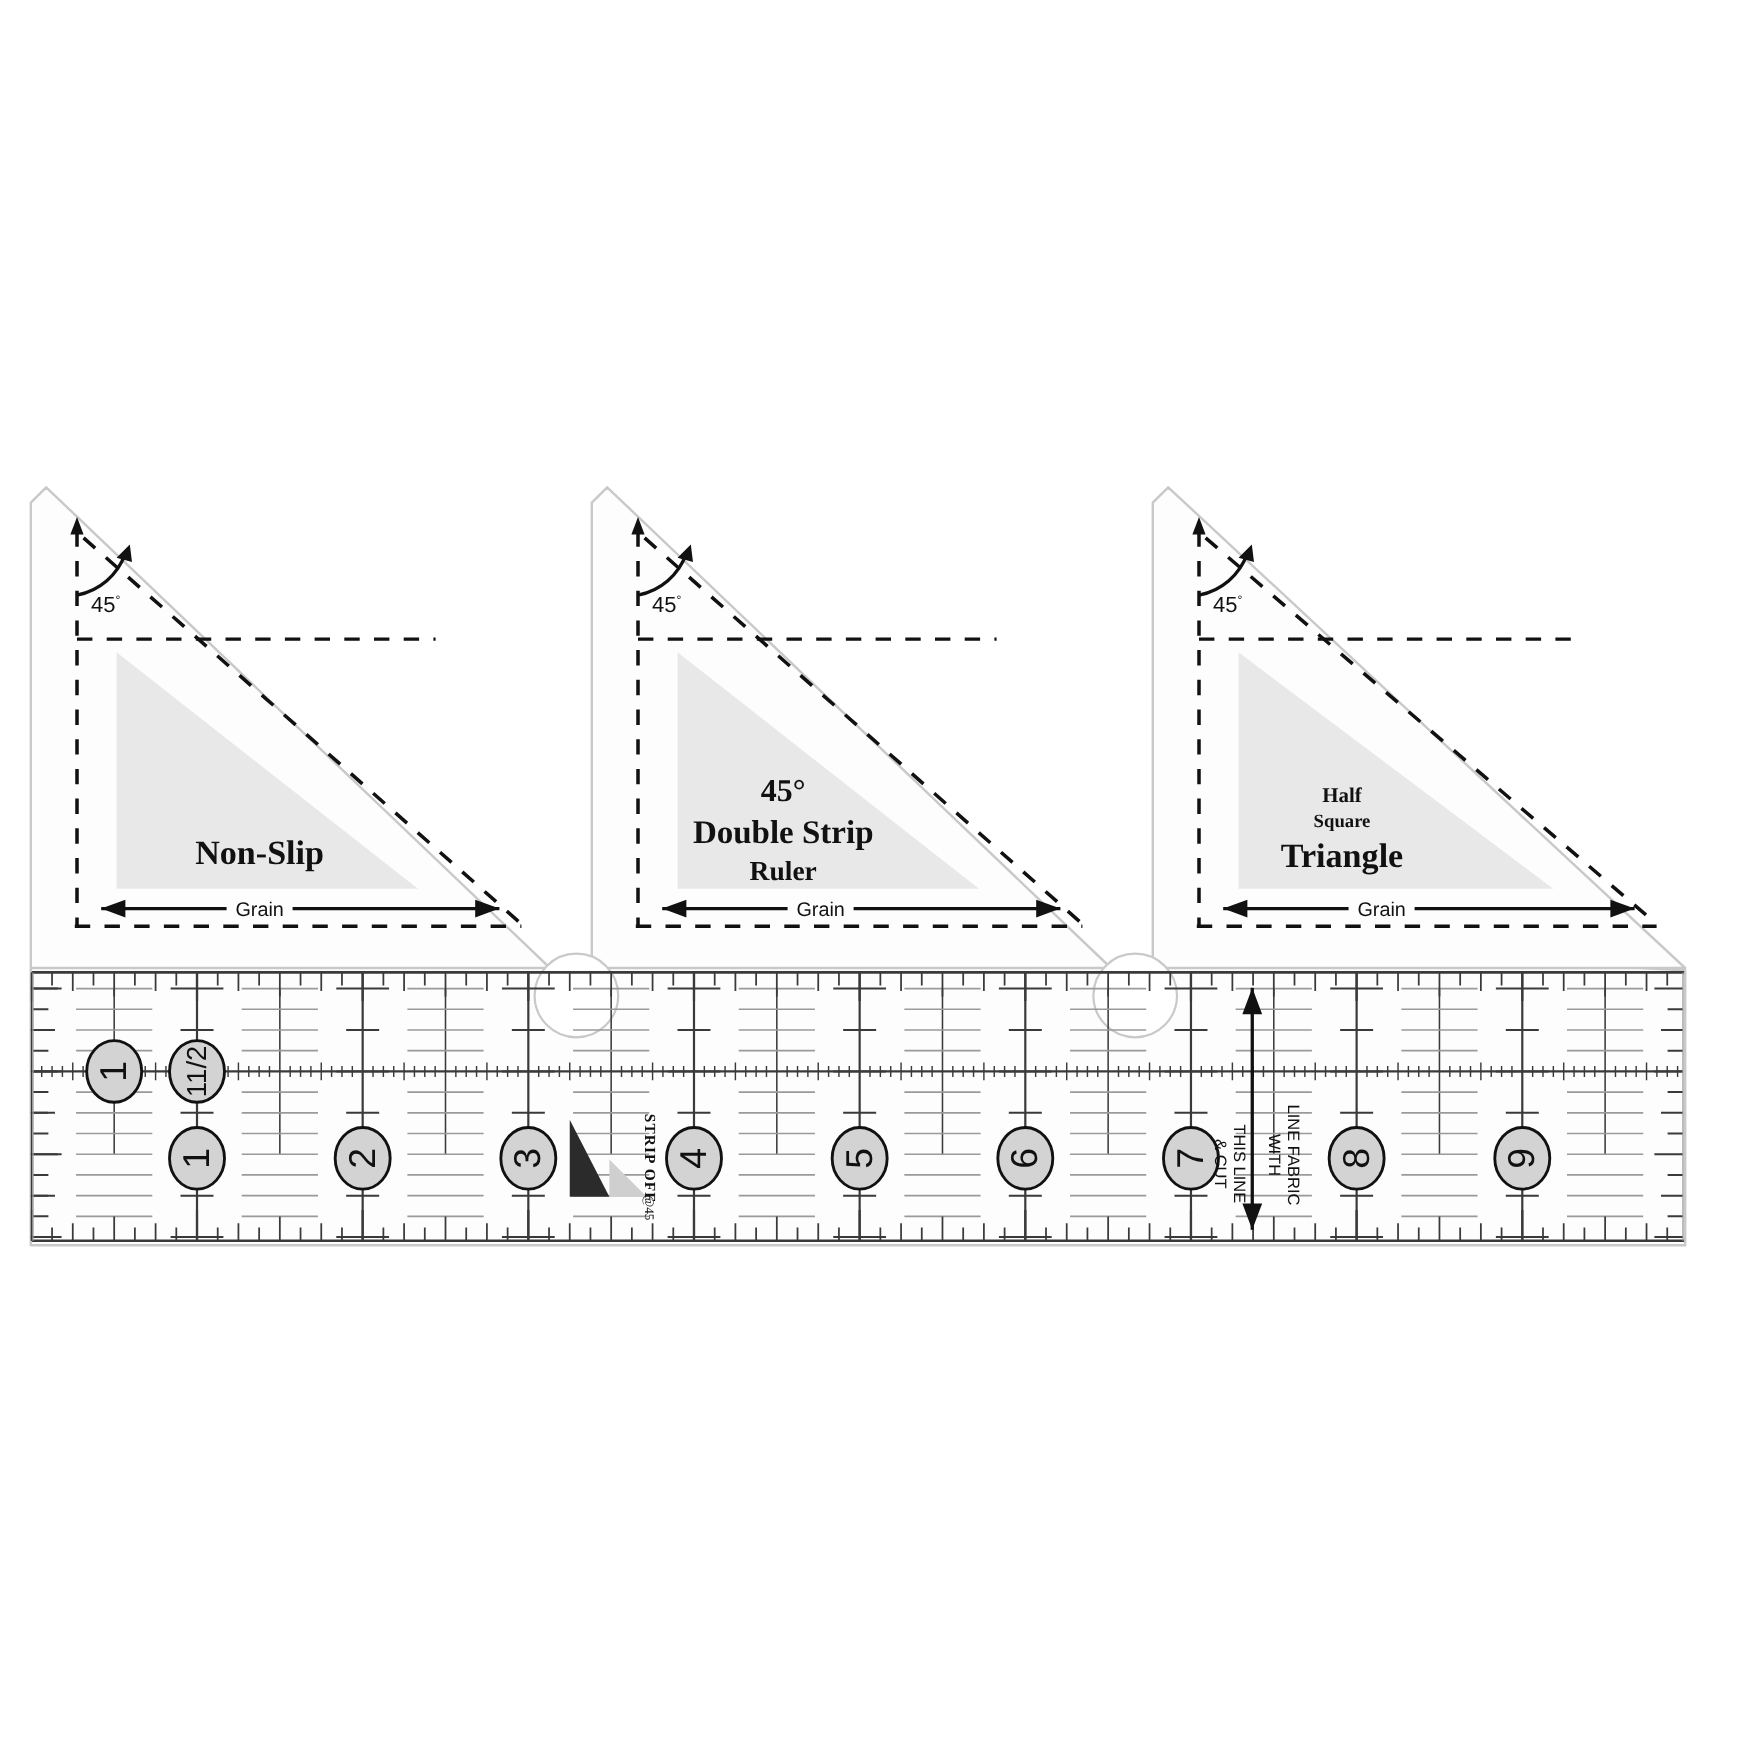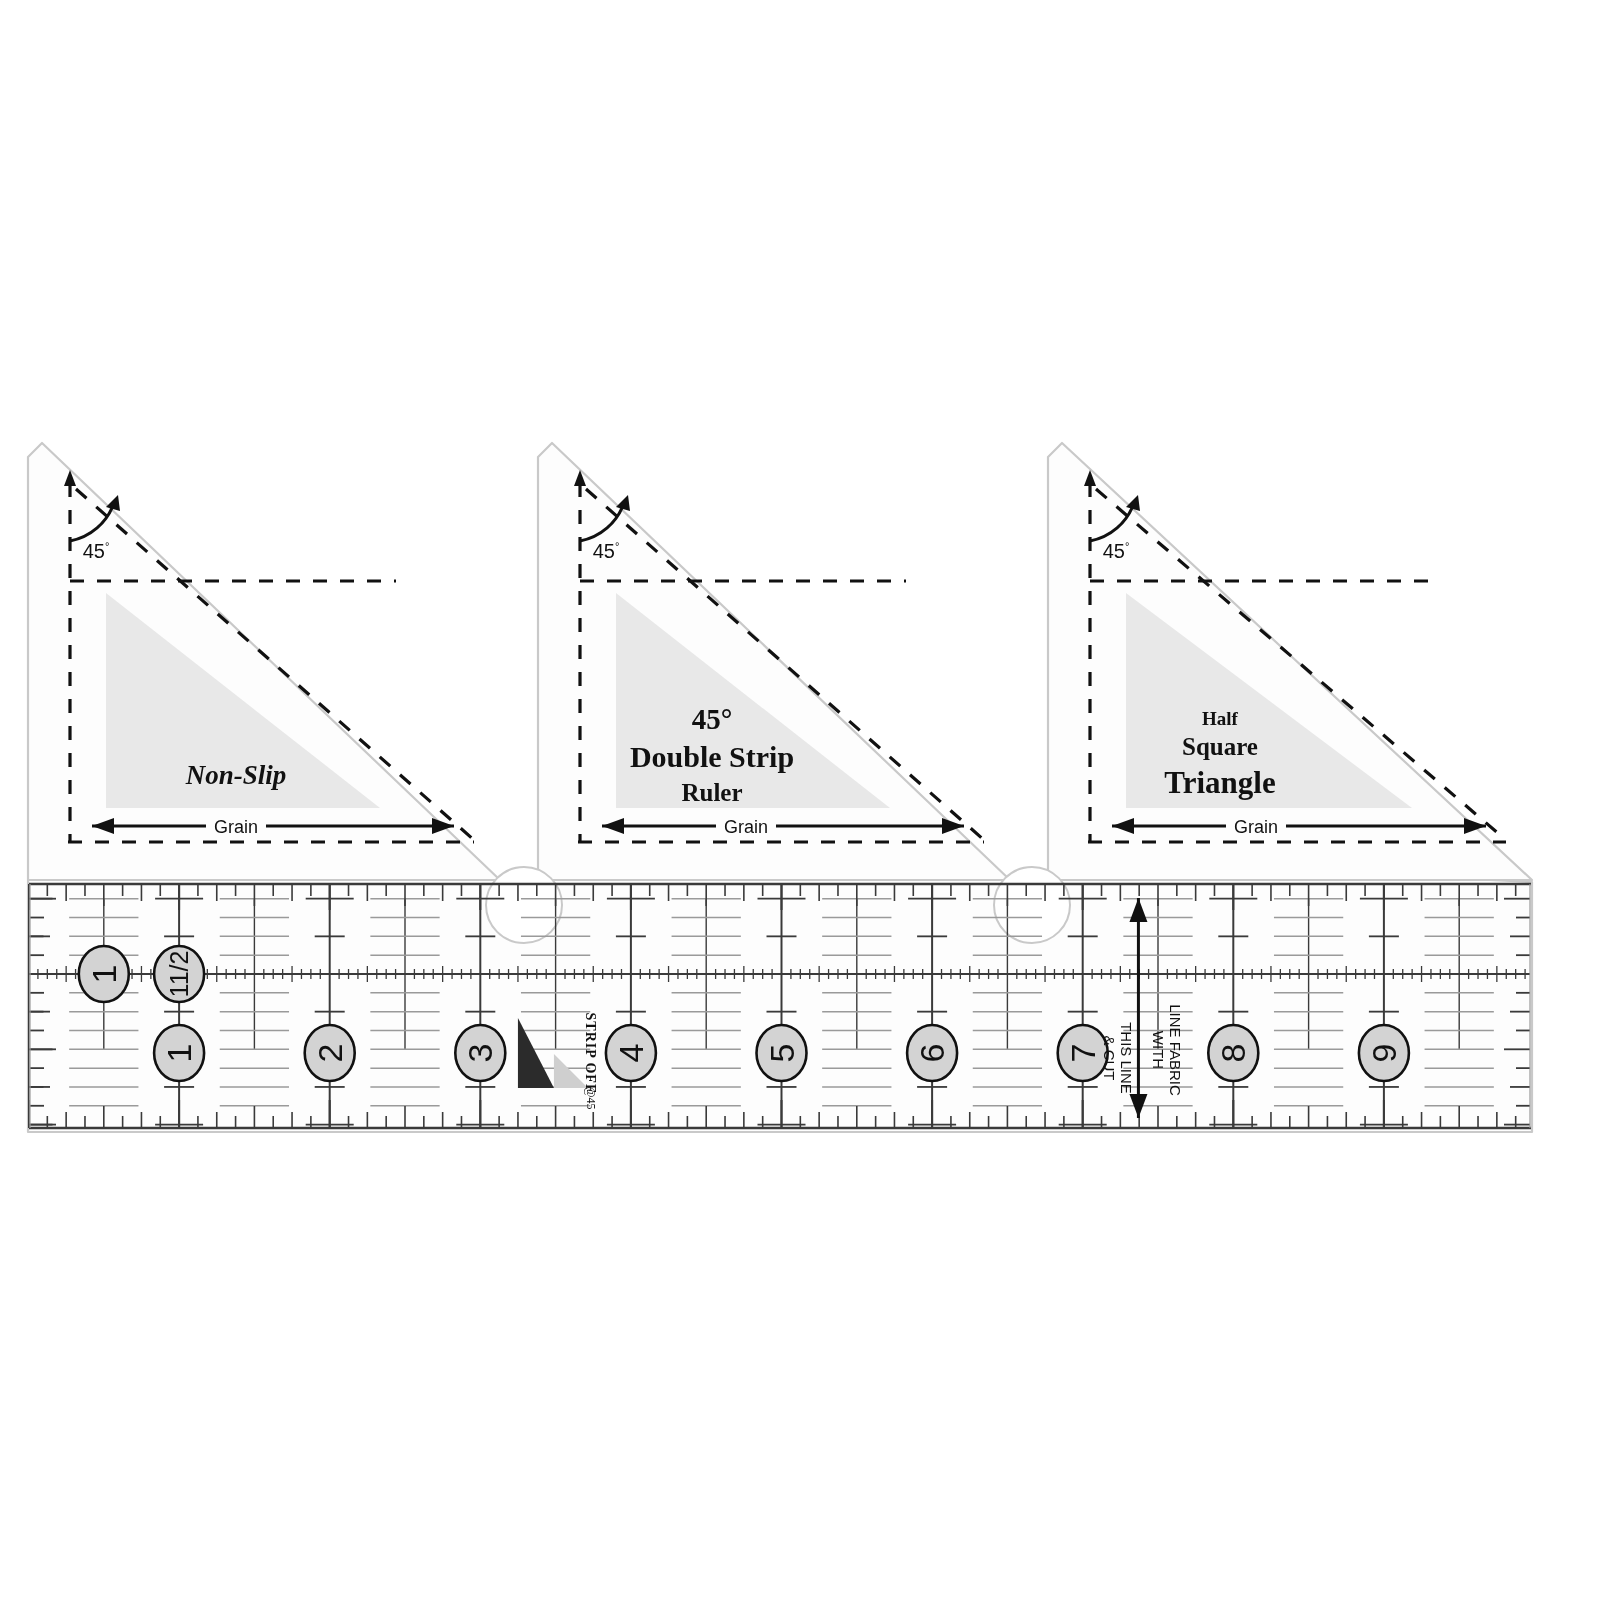--- a/index.html
+++ b/index.html
@@ -653,34 +653,34 @@
 </svg>
 
 <div id="text-layer" style="position:absolute;left:0;top:0;width:1600px;height:1600px;pointer-events:none;">
 
   <div style="position:absolute;left:28px;top:440px;width:480px;height:445px;">
     <span style="position:absolute;left:48px;top:530px;"></span>
   </div>
 
   <div id="labels-host" style="position:absolute;left:0;top:0;width:1600px;height:1600px;">
         <div style="position: absolute; left: 236px; top: 775px; transform: translate(-50%, -50%); text-align: center; font-family: &quot;Liberation Serif&quot;, serif; font-weight: bold; color: rgb(17, 17, 17); line-height: 1.28;">
-          <div style="font-size: 27px; font-style: italic;">Non-Slip</div>
+          <div style="font-size: 31px;">Non-Slip</div>
         </div>
         <div style="position: absolute; left: 96px; top: 551px; color: rgb(17, 17, 17); font-family: &quot;Liberation Sans&quot;, sans-serif; font-size: 20px; font-weight: normal; line-height: 1.25; white-space: nowrap; text-align: center; transform: translate(-50%, -50%);">45<sup style="font-size: 11px; vertical-align: super;">°</sup></div>
         <div style="position: absolute; left: 236px; top: 827px; color: rgb(17, 17, 17); font-family: &quot;Liberation Sans&quot;, sans-serif; font-size: 18px; font-weight: normal; line-height: 1.25; white-space: nowrap; text-align: center; transform: translate(-50%, -50%); background: rgb(253, 253, 253); padding: 0px 8px;">Grain</div>
         <div style="position: absolute; left: 712px; top: 755px; transform: translate(-50%, -50%); text-align: center; font-family: &quot;Liberation Serif&quot;, serif; font-weight: bold; color: rgb(17, 17, 17); line-height: 1.28;">
           <div style="font-size: 29px;">45°</div>
           <div style="font-size: 30px;">Double Strip</div>
           <div style="font-size: 25px;">Ruler</div>
         </div>
         <div style="position: absolute; left: 606px; top: 551px; color: rgb(17, 17, 17); font-family: &quot;Liberation Sans&quot;, sans-serif; font-size: 20px; font-weight: normal; line-height: 1.25; white-space: nowrap; text-align: center; transform: translate(-50%, -50%);">45<sup style="font-size: 11px; vertical-align: super;">°</sup></div>
         <div style="position: absolute; left: 746px; top: 827px; color: rgb(17, 17, 17); font-family: &quot;Liberation Sans&quot;, sans-serif; font-size: 18px; font-weight: normal; line-height: 1.25; white-space: nowrap; text-align: center; transform: translate(-50%, -50%); background: rgb(253, 253, 253); padding: 0px 8px;">Grain</div>
         <div style="position: absolute; left: 1220px; top: 755px; transform: translate(-50%, -50%); text-align: center; font-family: &quot;Liberation Serif&quot;, serif; font-weight: bold; color: rgb(17, 17, 17); line-height: 1.28;">
           <div style="font-size: 19px;">Half</div>
-          <div style="font-size: 25px;">Square</div>
+          <div style="font-size: 17px;">Square</div>
           <div style="font-size: 31px;">Triangle</div>
         </div>
         <div style="position: absolute; left: 1116px; top: 551px; color: rgb(17, 17, 17); font-family: &quot;Liberation Sans&quot;, sans-serif; font-size: 20px; font-weight: normal; line-height: 1.25; white-space: nowrap; text-align: center; transform: translate(-50%, -50%);">45<sup style="font-size: 11px; vertical-align: super;">°</sup></div>
         <div style="position: absolute; left: 1256px; top: 827px; color: rgb(17, 17, 17); font-family: &quot;Liberation Sans&quot;, sans-serif; font-size: 18px; font-weight: normal; line-height: 1.25; white-space: nowrap; text-align: center; transform: translate(-50%, -50%); background: rgb(253, 253, 253); padding: 0px 8px;">Grain</div>
         <div style="position: absolute; left: 590.238px; top: 1053px; color: rgb(17, 17, 17); font-family: &quot;Liberation Serif&quot;, serif; font-size: 14px; font-weight: bold; line-height: 1.25; white-space: nowrap; text-align: center; transform: translate(-50%, -50%) rotate(90deg); letter-spacing: 1px;">STRIP OFF</div>
         <div style="position: absolute; left: 590.238px; top: 1098px; color: rgb(17, 17, 17); font-family: &quot;Liberation Serif&quot;, serif; font-size: 12px; font-weight: normal; line-height: 1.25; white-space: nowrap; text-align: center; transform: translate(-50%, -50%) rotate(90deg);">@45</div>
         <div style="position: absolute; left: 1117.34px; top: 1058px; transform: translate(-50%, -50%) rotate(90deg); font-family: &quot;Liberation Sans&quot;, sans-serif; font-size: 15px; color: rgb(17, 17, 17); text-align: center; line-height: 1.12; white-space: nowrap;">
           <div>THIS LINE</div>
           <div>&amp; CUT</div>
         </div>

